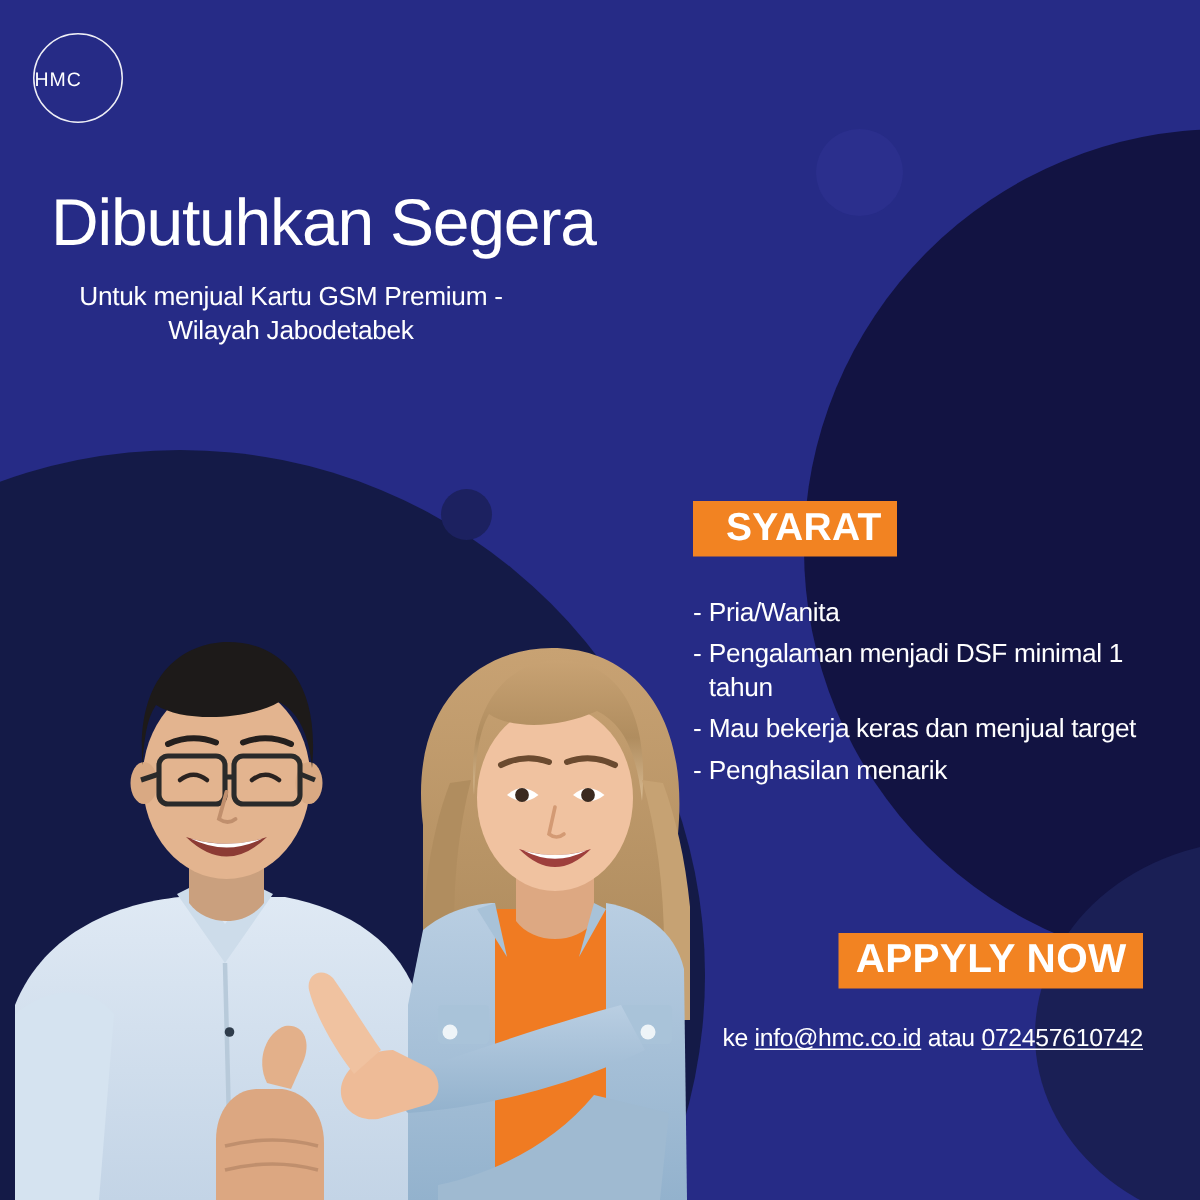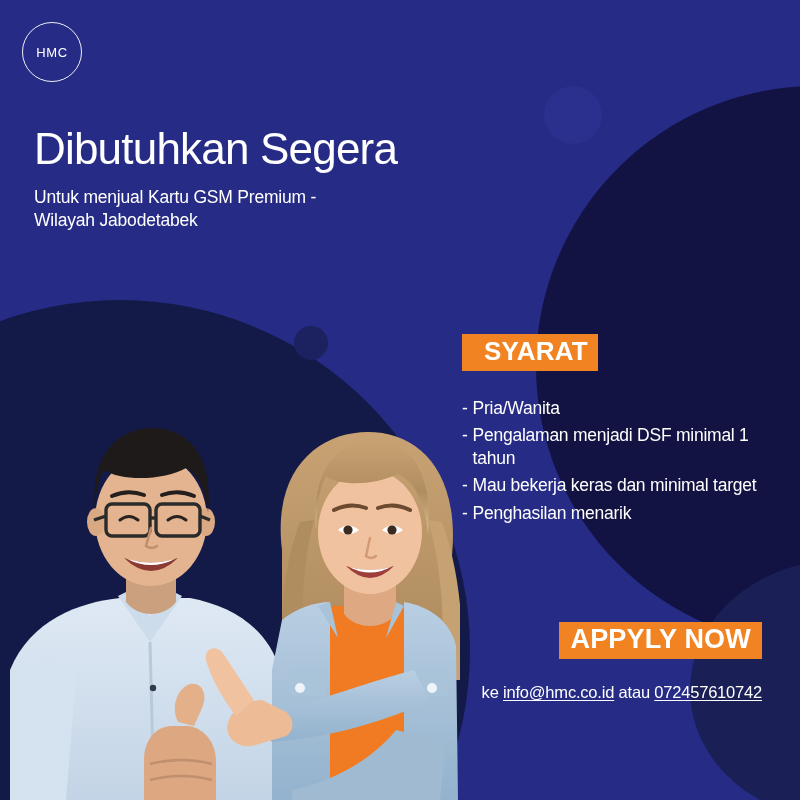--- a/index.html
+++ b/index.html
@@ -76,39 +76,39 @@
     gap: 14px;
     z-index: 6;
   }
   .logo-circle {
     width: 58px;
     height: 58px;
     border-radius: 50%;
     border: 1.6px solid rgba(255,255,255,0.92);
     display: flex;
     align-items: center;
-    justify-content: center;
   }
   .logo-circle span {
     color: #ffffff;
     font-size: 13px;
     letter-spacing: 0.6px;
   }
   .logo-domain {
     color: #ffffff;
     font-size: 25px;
     letter-spacing: -0.3px;
   }
 
   
   .headline {
     position: absolute;
     left: 34px;
     top: 126px;
     z-index: 6;
+    text-align: center;
   }
   .headline-line1 {
     color: #ffffff;
     font-size: 44px;
     line-height: 1.06;
     font-weight: 400;
     letter-spacing: -0.8px;
     white-space: nowrap;
   }
   .headline-line2 {
@@ -340,21 +340,21 @@
       <li class="req-item">
         <span class="req-dash">-</span>
         <span class="req-text">Pria/Wanita</span>
       </li>
       <li class="req-item">
         <span class="req-dash">-</span>
         <span class="req-text">Pengalaman menjadi DSF minimal 1 tahun</span>
       </li>
       <li class="req-item">
         <span class="req-dash">-</span>
-        <span class="req-text">Mau bekerja keras dan minimal target</span>
+        <span class="req-text">Mau bekerja keras dan menjual target</span>
       </li>
       <li class="req-item">
         <span class="req-dash">-</span>
         <span class="req-text">Penghasilan menarik</span>
       </li>
     </ul>
   </div>
 
   <div class="apply-block">
     <div class="badge badge-apply">APPYLY NOW</div>

